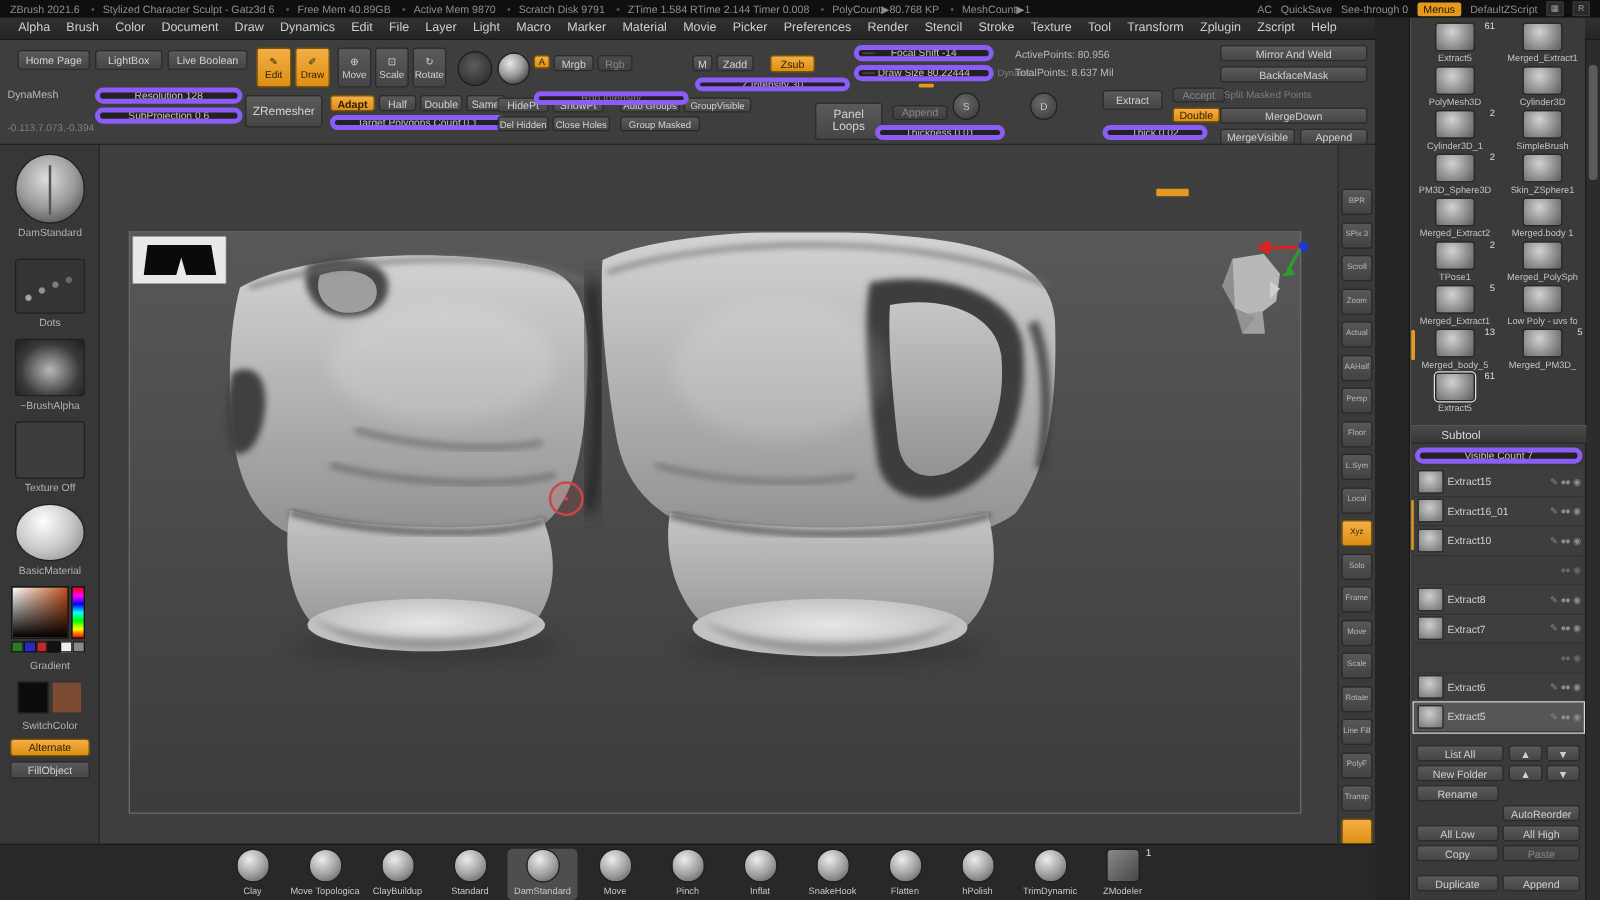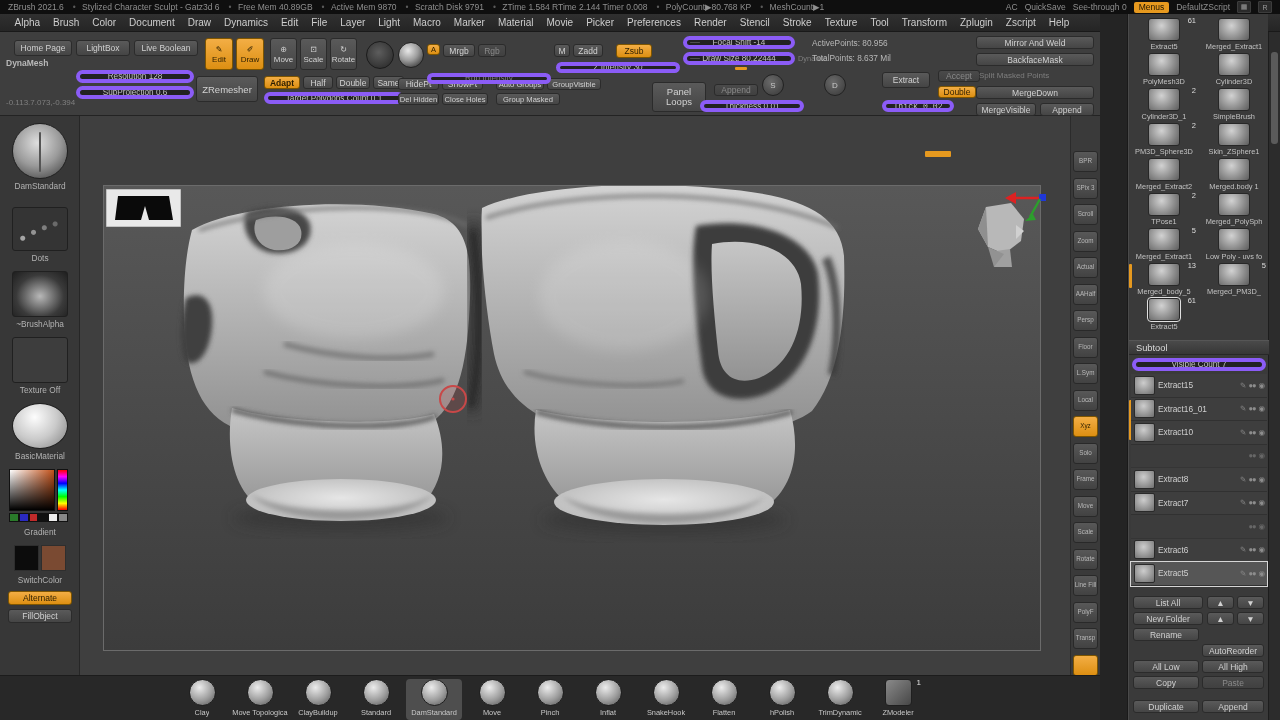--- a/index.html
+++ b/index.html
@@ -73,21 +73,21 @@
   .tcell{position:relative;height:33px;}
   .tthumb{margin:0 auto;width:30px;height:21px;border-radius:3px;border:1px solid #272727;
           background:radial-gradient(circle at 42% 32%,#d2d2d2,#7b7b7b 72%,#5c5c5c);}
   .tlab{margin-top:1px;text-align:center;font-size:7.4px;color:#c3c3c3;white-space:nowrap;overflow:hidden;}
   .tbadge{position:absolute;right:1px;top:-2px;font-size:7.5px;color:#dedede;}
   .tbadge:empty{display:none;}
   .tcell.sel .tthumb{outline:1px solid #e0e0e0;}
   .phead{position:absolute;left:0;top:326px;width:140px;height:15px;
          background:linear-gradient(#4a4a4a,#373737);border-top:1px solid #565656;
          border-bottom:1px solid #282828;font-size:9.3px;color:#dadada;display:flex;
-         align-items:center;padding-left:7px;box-sizing:border-box;}
+         align-items:center;padding-left:24px;box-sizing:border-box;}
   .vcount{position:absolute;left:3px;top:344px;width:134px;height:13px;}
   #stlist{position:absolute;left:2px;top:360px;width:136px;}
   .strow{display:flex;align-items:center;height:23.5px;border-bottom:1px solid #313131;
          background:#3e3e3e;padding:0 3px;gap:3px;box-sizing:border-box;}
   .sthumb{width:19px;height:17px;flex:none;border-radius:2px;border:1px solid #2a2a2a;
           background:radial-gradient(circle at 45% 35%,#cdcdcd,#6e6e6e);}
   .stname{font-size:8.3px;color:#d0d0d0;flex:1;overflow:hidden;white-space:nowrap;}
   .stico{font-size:7.5px;color:#8d8d8d;flex:none;letter-spacing:-1px;}
   .strow.blank{opacity:.55;}
   .strow.blank .sthumb{visibility:hidden;}
@@ -168,21 +168,21 @@
     <span class="mi">Zplugin</span>
     <span class="mi">Zscript</span>
     <span class="mi">Help</span>
   </div>
 
   <div id="shelf">
     <div class="btn" style="left:14px;top:8px;width:58px;height:16px;">Home Page</div>
     <div class="btn" style="left:76px;top:8px;width:54px;height:16px;">LightBox</div>
     <div class="btn" style="left:134px;top:8px;width:64px;height:16px;">Live Boolean</div>
 
-    <span class="lbl" style="left:6px;top:26px;font-weight:bold;">DynaMesh</span>
+    <span class="lbl" style="left:6px;top:38px;font-weight:normal;">DynaMesh</span>
     <div class="sl" style="left:76px;top:38px;width:118px;height:13px;">Resolution 128</div>
     <div class="sl" style="left:76px;top:54px;width:118px;height:13px;">SubProjection 0.6</div>
     <span class="lbl dim" style="left:6px;top:66px;font-size:8px;">-0.113.7.073,-0.394</span>
 
     <div class="btn or col" style="left:205px;top:6px;width:28px;height:32px;">
       <span>✎</span>
       <span>Edit</span>
     </div>
     <div class="btn or col" style="left:236px;top:6px;width:28px;height:32px;">
       <span>✐</span>
@@ -242,21 +242,21 @@
 
     <div class="btn big" style="left:652px;top:50px;width:54px;height:30px;white-space:normal;text-align:center;line-height:1.1;">Panel Loops</div>
     <div class="btn dim" style="left:714px;top:52px;width:44px;height:12px;">Append</div>
     <div class="sl" style="left:700px;top:68px;width:104px;height:12px;">Thickness 0.01</div>
     <div class="dial" style="left:762px;top:42px;">S</div>
     <div class="dial" style="left:824px;top:42px;">D</div>
 
     <div class="btn" style="left:882px;top:40px;width:48px;height:16px;">Extract</div>
     <div class="btn dim" style="left:938px;top:38px;width:42px;height:12px;">Accept</div>
     <div class="btn or" style="left:938px;top:54px;width:38px;height:12px;">Double</div>
-    <div class="sl" style="left:882px;top:68px;width:72px;height:12px;font-family:Liberation Mono, monospace;">Thick 0.02</div>
+    <div class="sl" style="left:882px;top:68px;width:84px;height:12px;">Thick 0.02</div>
 
     <div class="btn" style="left:976px;top:4px;width:118px;height:13px;">Mirror And Weld</div>
     <div class="btn" style="left:976px;top:21px;width:118px;height:13px;">BackfaceMask</div>
     <span class="lbl dim" style="left:979px;top:39px;font-size:8px;">Split Masked Points</span>
     <div class="btn" style="left:976px;top:54px;width:118px;height:13px;">MergeDown</div>
     <div class="btn" style="left:976px;top:71px;width:60px;height:13px;">MergeVisible</div>
     <div class="btn" style="left:1040px;top:71px;width:54px;height:13px;">Append</div>
   </div>
 
   <div id="leftbar">

